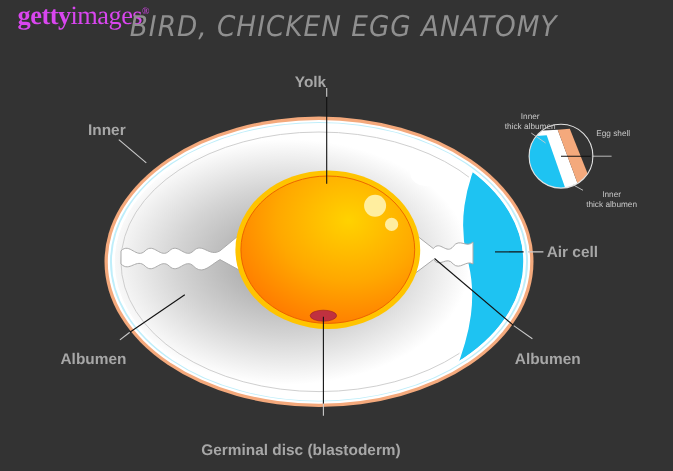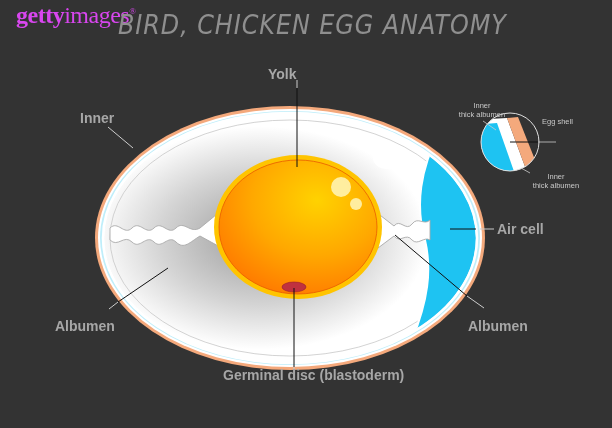--- a/index.html
+++ b/index.html
@@ -127,21 +127,21 @@
 <div class="watermark">
   <span class="bold">getty</span><span class="reg">images</span><span class="reg-mark">®</span>
 </div>
 <div class="title">BIRD, CHICKEN EGG ANATOMY</div>
 
 <div class="label" style="left:268px; top:66px;">Yolk</div>
 <div class="label" style="left:80px; top:110px;">Inner</div>
 <div class="label" style="left:55px; top:318px;">Albumen</div>
 <div class="label" style="left:497px; top:221px;">Air cell</div>
 <div class="label" style="left:468px; top:318px;">Albumen</div>
-<div class="label" style="left:183px; top:367px;margin-left:40px;">Germinal disc (blastoderm)</div>
+<div class="label" style="left:183px; top:401px;">Germinal disc (blastoderm)</div>
 
 <div class="label small" style="left:446px; top:101px; width:72px;">
   <div>Inner</div>
   <div>thick albumen</div>
 </div>
 <div class="label small" style="left:542px; top:117px;">Egg shell</div>
 <div class="label small" style="left:522px; top:172px; width:68px;">
   <div>Inner</div>
   <div>thick albumen</div>
 </div>

